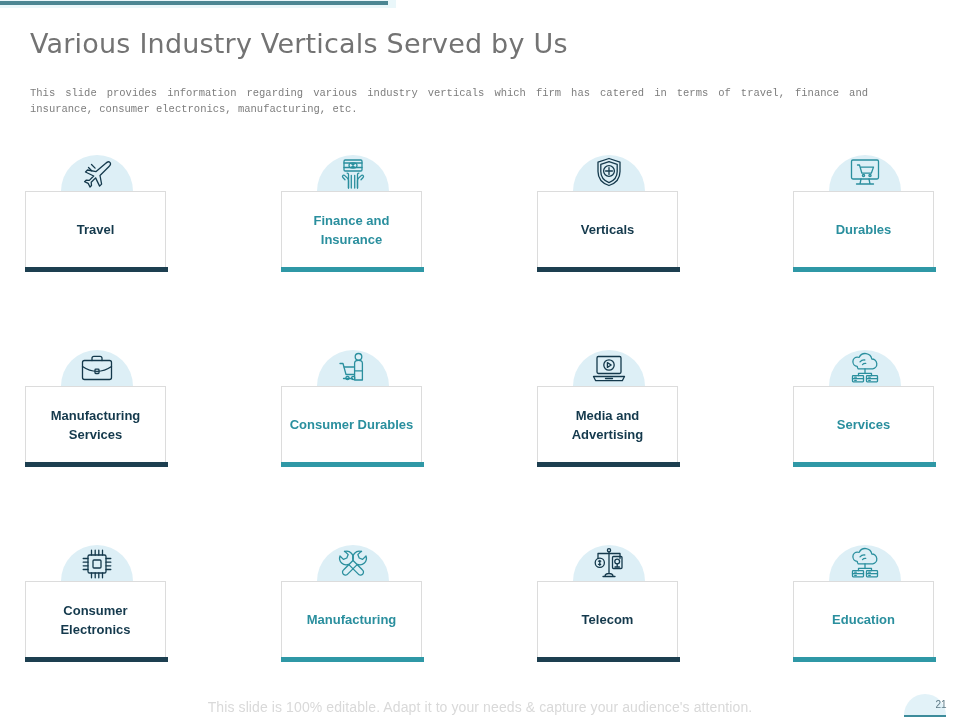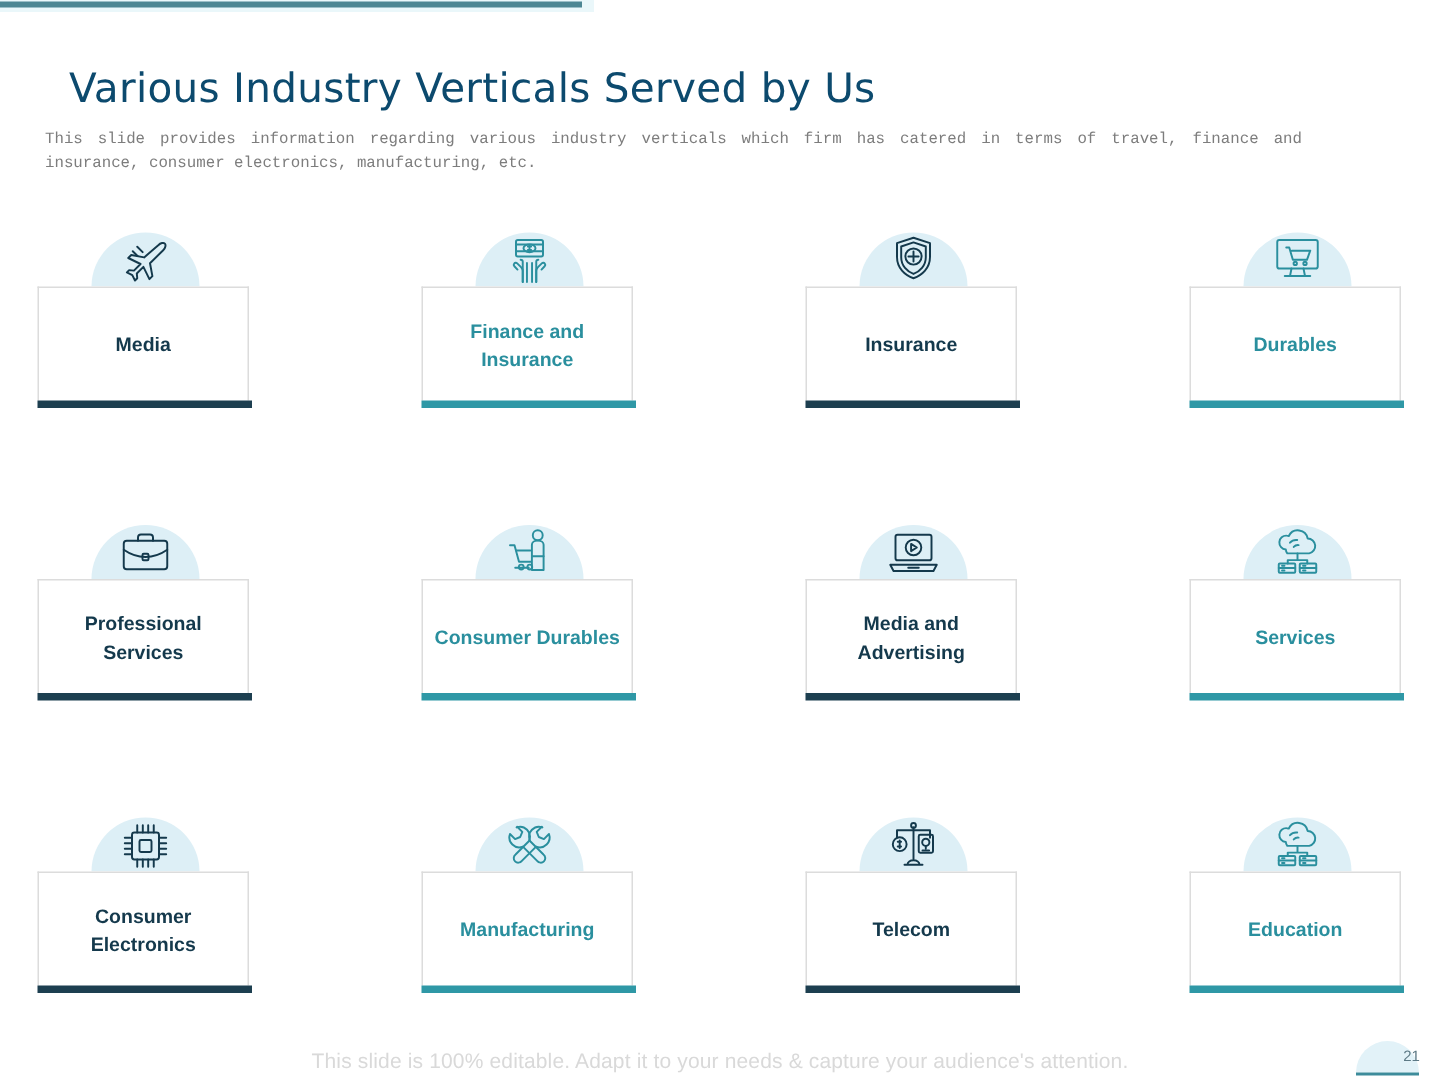--- a/index.html
+++ b/index.html
@@ -35,23 +35,23 @@
   .header {
     position: absolute;
     left: 30px;
     top: 24px;
     right: 30px;
   }
   .page-title {
     font-family: "DejaVu Sans", sans-serif;
     font-size: 27px;
     font-weight: 400;
-    color: #0c4a6e;
+    color: #737373;
     letter-spacing: 0.2px;
-    margin: 16px;
+    margin: 0;
     line-height: 40px;
     white-space: nowrap;
   }
   .page-subtitle {
     position: absolute;
     left: 30px;
     top: 85px;
     width: 838px;
     font-size: 10.5px;
     line-height: 16px;
@@ -198,21 +198,21 @@
     <div class="row">
       <div class="card c0 v-dark">
         <div class="icon-dome"></div>
         <div class="icon-art">
           <svg viewBox="0 0 44 44" fill="none" stroke="#14394c" stroke-width="1.3" stroke-linecap="round" stroke-linejoin="round">
       <path d="M30.5 11.5c1.6-1.6 3.6-1.9 4.4-1.1.8.8.5 2.8-1.1 4.4L25 23.5l1.6 8.6-2 2-4-8.2-4.4 4.4.3 3.2-1.5 1.5-1.8-3.6-3.6-1.8 1.5-1.5 3.2.3 4.4-4.4-8.2-4 2-2 8.6 1.6z"></path>
       <path d="M16.5 12.5l3.6 3.6M13.5 15.5l3.2 3.2"></path>
     </svg>
         </div>
         <div class="card-box">
-          <div class="card-label">Media</div>
+          <div class="card-label">Travel</div>
         </div>
         <div class="card-underline"></div>
       </div>
       <div class="card c1 v-teal">
         <div class="icon-dome"></div>
         <div class="icon-art">
           <svg viewBox="0 0 44 44" fill="none" stroke="#2a8f9e" stroke-width="1.3" stroke-linecap="round" stroke-linejoin="round">
       <rect x="13" y="8" width="18" height="11" rx="1.2"></rect>
       <path d="M13 11h18M13 15.5h18"></path>
       <ellipse cx="22" cy="13.5" rx="4" ry="2.6"></ellipse>
@@ -233,21 +233,21 @@
         <div class="icon-dome"></div>
         <div class="icon-art">
           <svg viewBox="0 0 44 44" fill="none" stroke="#14394c" stroke-width="1.3" stroke-linecap="round" stroke-linejoin="round">
       <path d="M22 6.5l11 3.6v9.3c0 7.3-5.2 12.1-11 14.1-5.8-2-11-6.8-11-14.1v-9.3z"></path>
       <path d="M22 9.6l8.2 2.7v7.2c0 5.7-4 9.5-8.2 11.1-4.2-1.6-8.2-5.4-8.2-11.1v-7.2z"></path>
       <circle cx="22" cy="19" r="5.4"></circle>
       <path d="M22 15.6v6.8M18.6 19h6.8"></path>
     </svg>
         </div>
         <div class="card-box">
-          <div class="card-label">Insurance</div>
+          <div class="card-label">Verticals</div>
         </div>
         <div class="card-underline"></div>
       </div>
       <div class="card c3 v-teal">
         <div class="icon-dome"></div>
         <div class="icon-art">
           <svg viewBox="0 0 44 44" fill="none" stroke="#2a8f9e" stroke-width="1.3" stroke-linecap="round" stroke-linejoin="round">
       <rect x="8.5" y="8" width="27" height="19" rx="1.4"></rect>
       <path d="M18 27l-1 5h10l-1-5M13.5 32h17"></path>
       <path d="M14.5 13h2l2.4 8.2h9.4l2.2-6.1H18.2"></path>
@@ -266,21 +266,21 @@
         <div class="icon-dome"></div>
         <div class="icon-art">
           <svg viewBox="0 0 44 44" fill="none" stroke="#14394c" stroke-width="1.3" stroke-linecap="round" stroke-linejoin="round">
       <path d="M17 13.5v-2.2c0-1.1.9-2 2-2h6c1.1 0 2 .9 2 2v2.2"></path>
       <rect x="7.5" y="13.5" width="29" height="19" rx="2"></rect>
       <path d="M7.5 19.5c4.6 3.2 9.4 4.8 14.5 4.8s9.9-1.6 14.5-4.8"></path>
       <rect x="20" y="22.2" width="4" height="4.3" rx="0.8"></rect>
     </svg>
         </div>
         <div class="card-box">
-          <div class="card-label">Professional Services</div>
+          <div class="card-label">Manufacturing Services</div>
         </div>
         <div class="card-underline"></div>
       </div>
       <div class="card c1 v-teal">
         <div class="icon-dome"></div>
         <div class="icon-art">
           <svg viewBox="0 0 44 44" fill="none" stroke="#2a8f9e" stroke-width="1.3" stroke-linecap="round" stroke-linejoin="round">
       <circle cx="27.5" cy="9.8" r="3.3"></circle>
       <path d="M23.6 16.2c0-1.6 1.6-2.8 3.9-2.8s3.9 1.2 3.9 2.8V33h-7.8z"></path>
       <path d="M23.6 23.8h7.8"></path>

